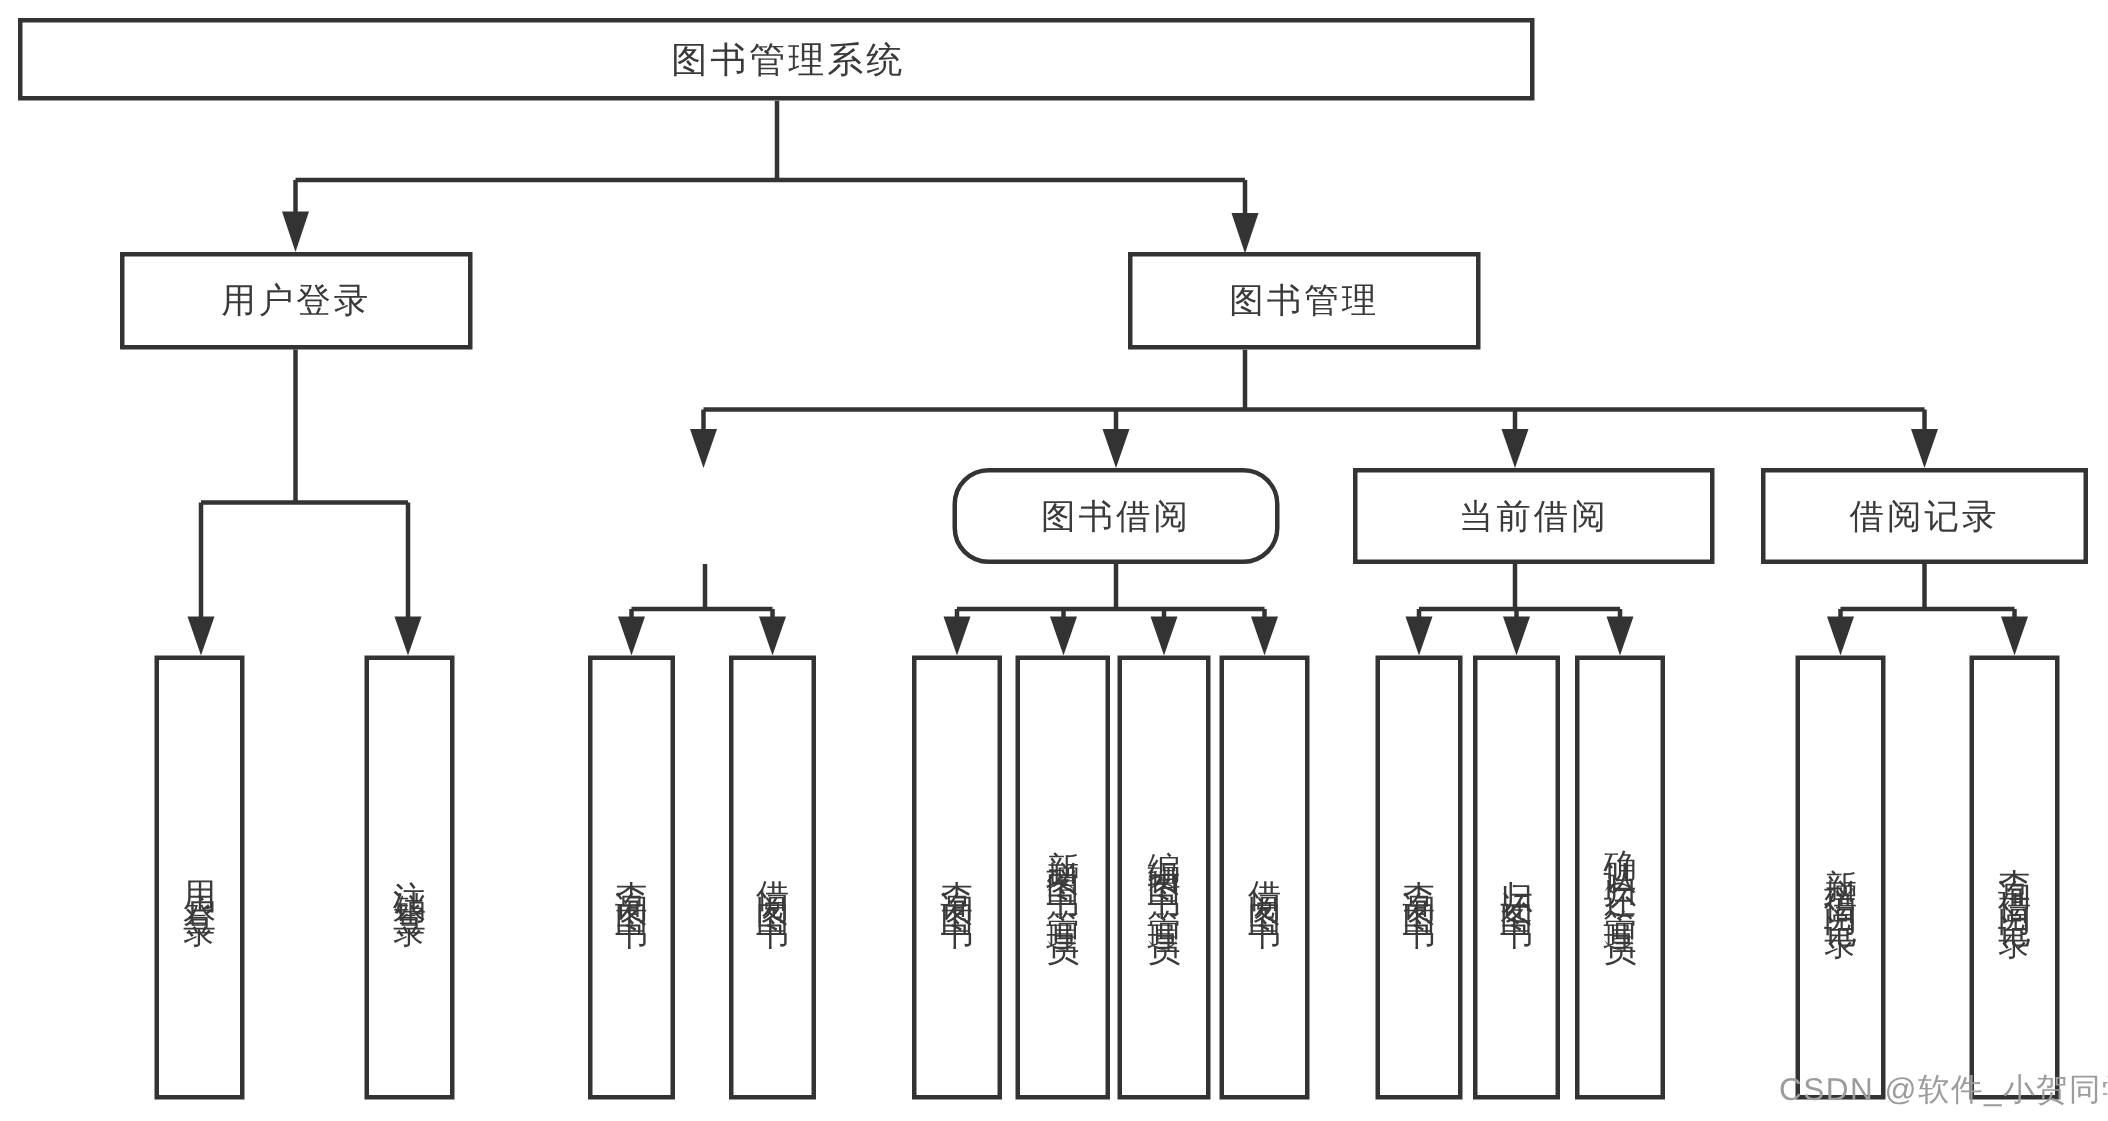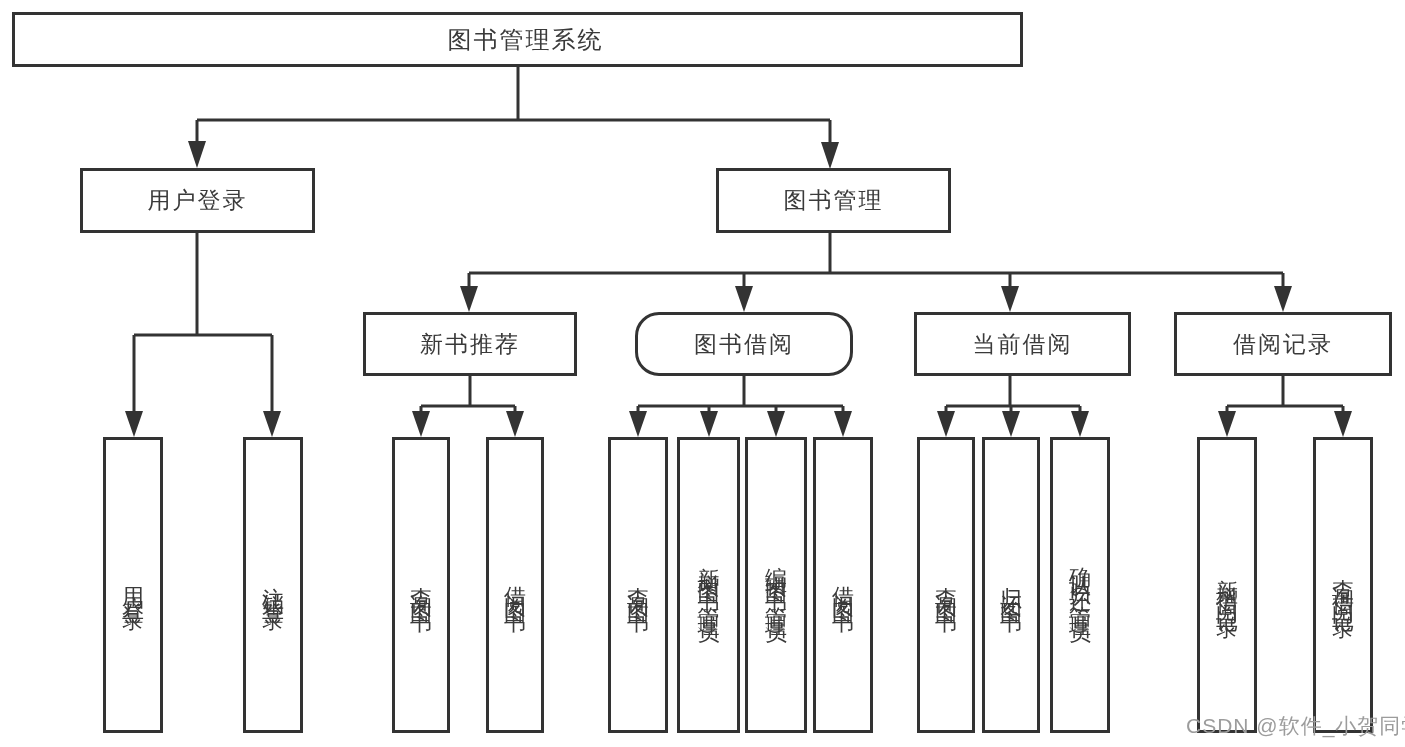--- a/index.html
+++ b/index.html
@@ -135,25 +135,24 @@
       <line x1="1227" y1="406" x2="1227" y2="414"></line>
       <polygon points="1218,411 1236,411 1227,437"></polygon>
       <line x1="1343" y1="406" x2="1343" y2="414"></line>
       <polygon points="1334,411 1352,411 1343,437"></polygon>
     </g>
   </svg>
 
   <div class="node hnode root" style="left:12px; top:12px; width:1011px; height:55px;padding-left:16px;">图书管理系统</div>
 
   <div class="node hnode" style="left:80px; top:168px; width:235px; height:65px;">用户登录</div>
-  <div class="node hnode" style="left:716px; top:168px; width:235px; height:65px;">图书管理</div>
+  <div class="node hnode" style="left:752px; top:168px; width:235px; height:65px;">图书管理</div>
 
-  <div class="node hnode" style="left:363px; top:312px; width:214px; height:64px;">新书推荐</div>
   <div class="node hnode" style="left:635px; top:312px; width:218px; height:64px;border-radius:24px;">图书借阅</div>
-  <div class="node hnode" style="left:902px; top:312px; width:217px; height:64px;margin-left:12px;">当前借阅</div>
+  <div class="node hnode" style="left:902px; top:312px; width:241px; height:64px;">当前借阅</div>
   <div class="node hnode" style="left:1174px; top:312px; width:218px; height:64px;">借阅记录</div>
 
   <div class="node vnode" style="left:103px; top:437px; width:60px; height:296px;">用户登录</div>
   <div class="node vnode" style="left:243px; top:437px; width:60px; height:296px;">注销登录</div>
 
   <div class="node vnode" style="left:392px; top:437px; width:58px; height:296px;">查询图书</div>
   <div class="node vnode" style="left:486px; top:437px; width:58px; height:296px;">借阅图书</div>
 
   <div class="node vnode" style="left:608px; top:437px; width:60px; height:296px;">查询图书</div>
   <div class="node vnode" style="left:677px; top:437px; width:63px; height:296px;">新增图书（管理员）</div>

